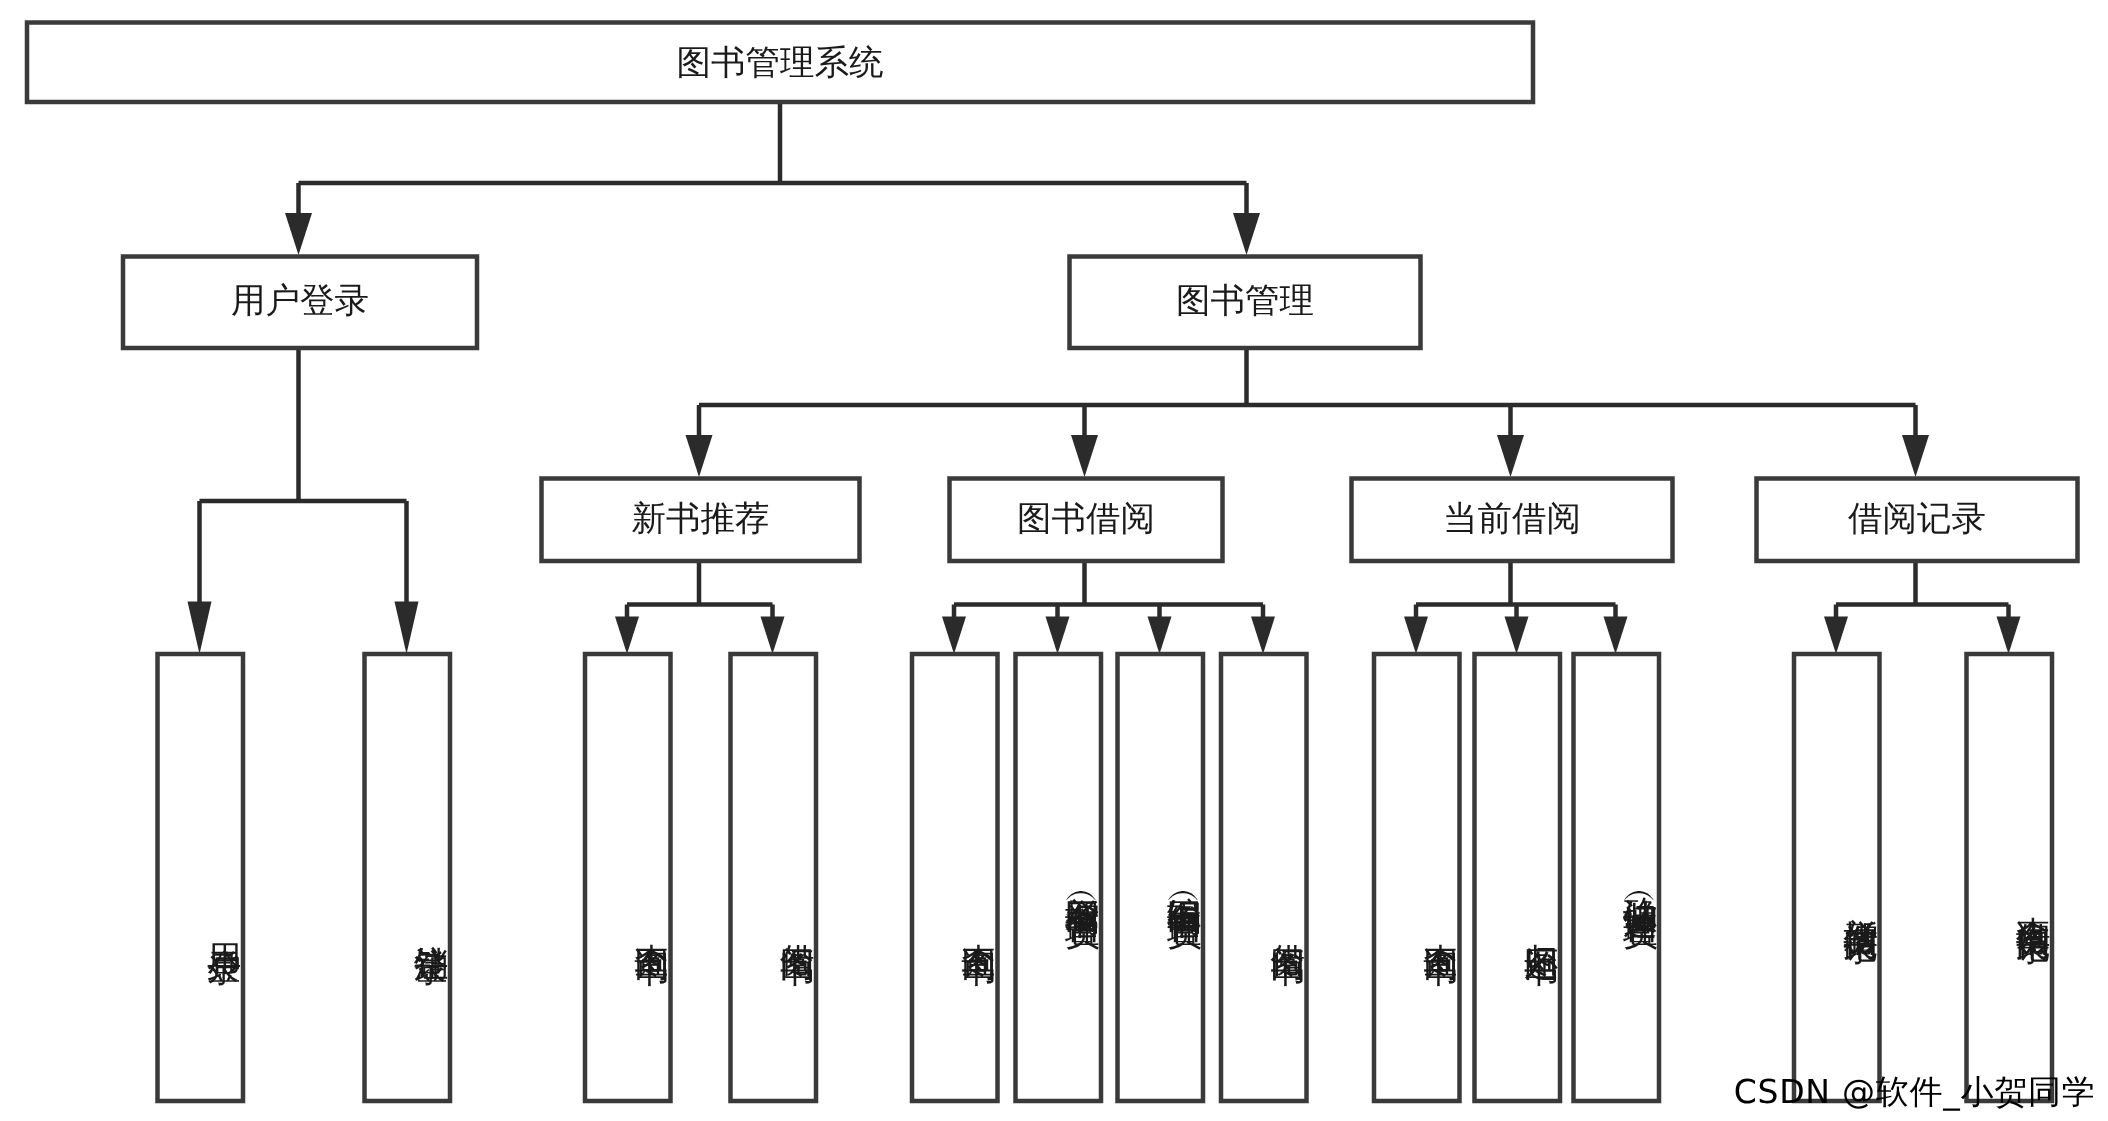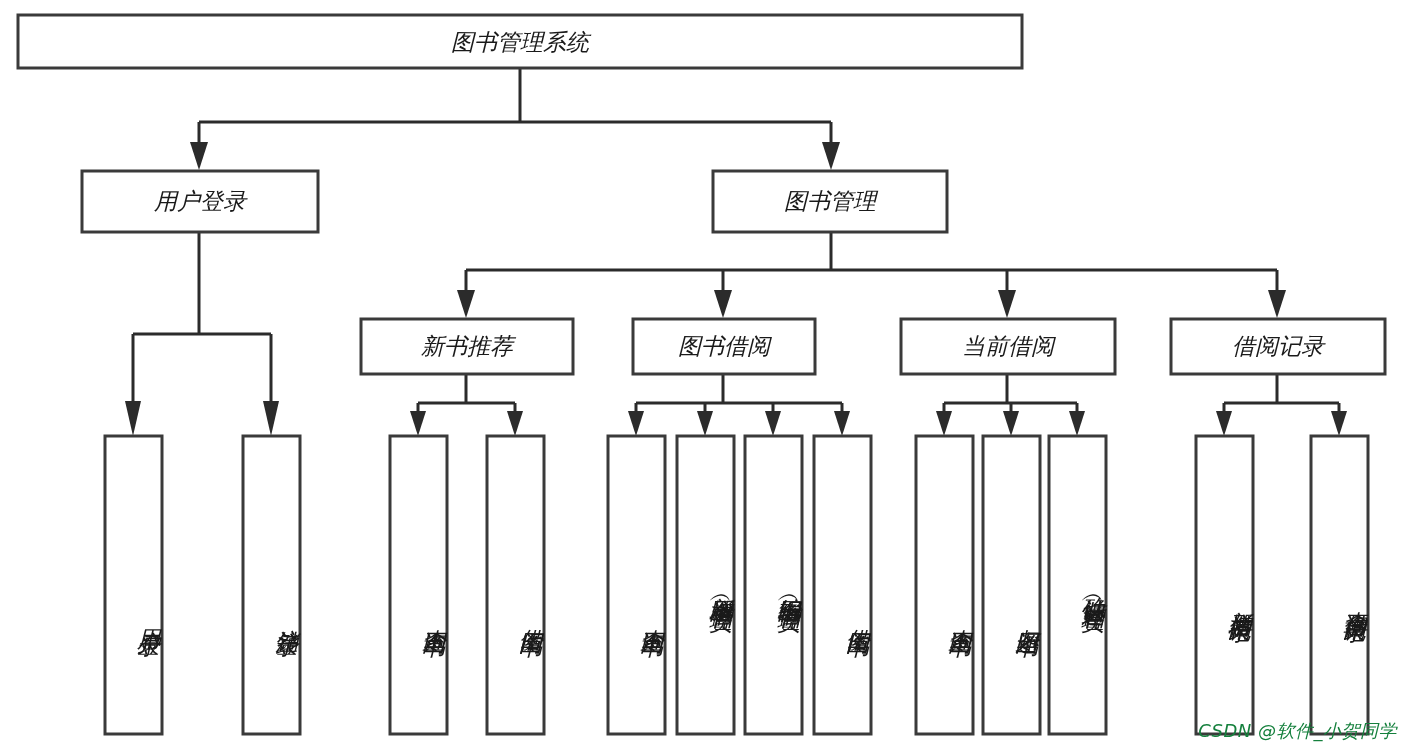--- a/index.html
+++ b/index.html
@@ -11,21 +11,20 @@
     width: 1405px;
     height: 747px;
     overflow: hidden;
     font-family: "DejaVu Sans", "Liberation Sans", sans-serif;
   }
   #diagram-root {
     position: relative;
     width: 1405px;
     height: 747px;
     background: #ffffff;
-    font-style: italic;
   }
   svg.diagram-canvas {
     position: absolute;
     top: 0;
     left: 0;
     width: 1405px;
     height: 747px;
     display: block;
   }
   .node-box {
@@ -64,22 +63,22 @@
     pointer-events: none;
     display: flex;
     align-items: flex-start;
     justify-content: center;
   }
   .watermark {
     position: absolute;
     right: 8px;
     bottom: 4px;
     font-family: "DejaVu Sans", "Liberation Sans", sans-serif;
-    font-size: 18px;
-    color: #15803d;
+    font-size: 22px;
+    color: #000000;
     white-space: nowrap;
     letter-spacing: 0.5px;
   }
 </style>
 </head>
 <body>
 
 <div id="diagram-root">
 
   <svg class="diagram-canvas" viewBox="0 0 1405 747">

